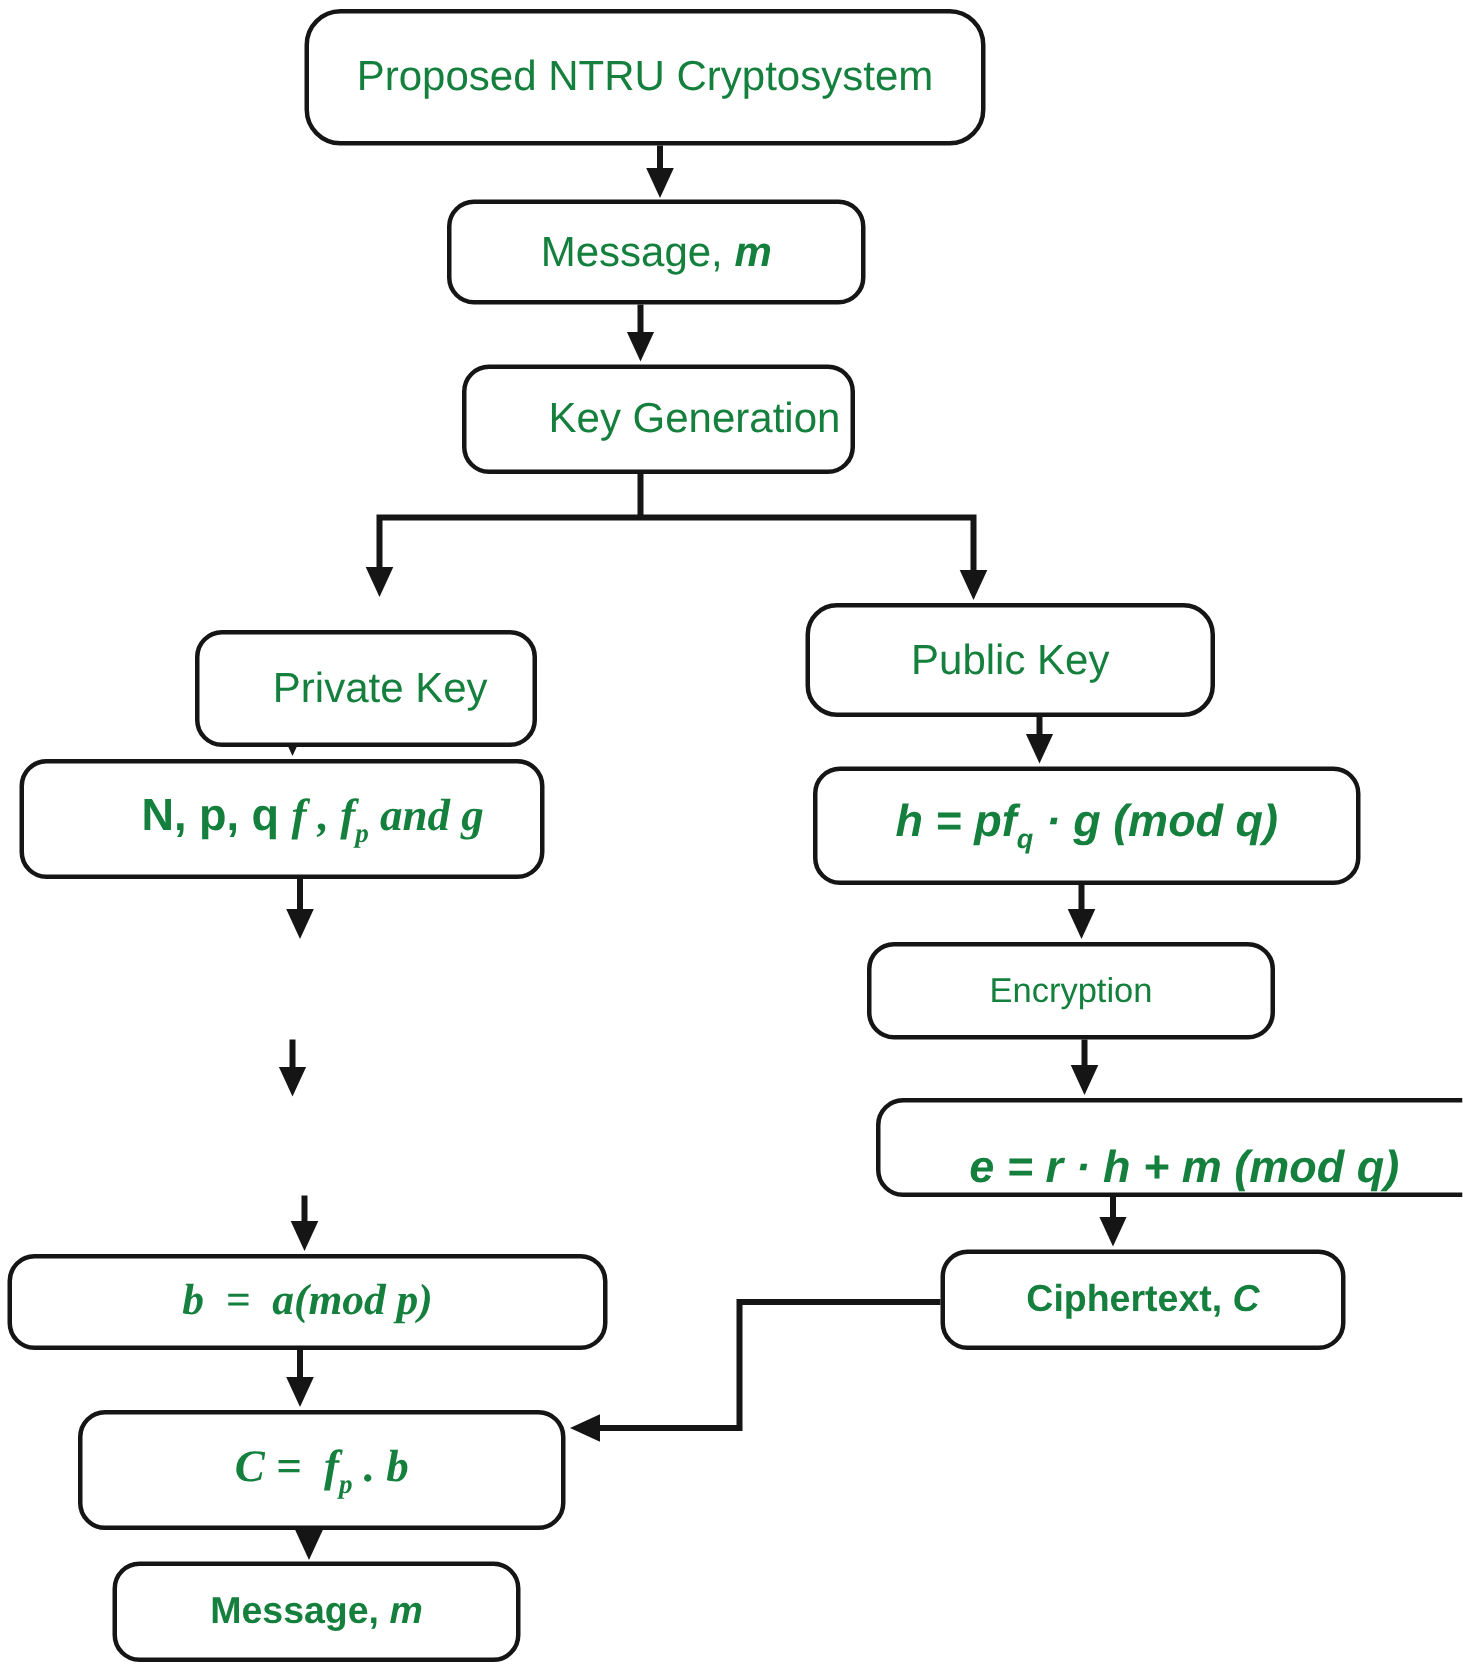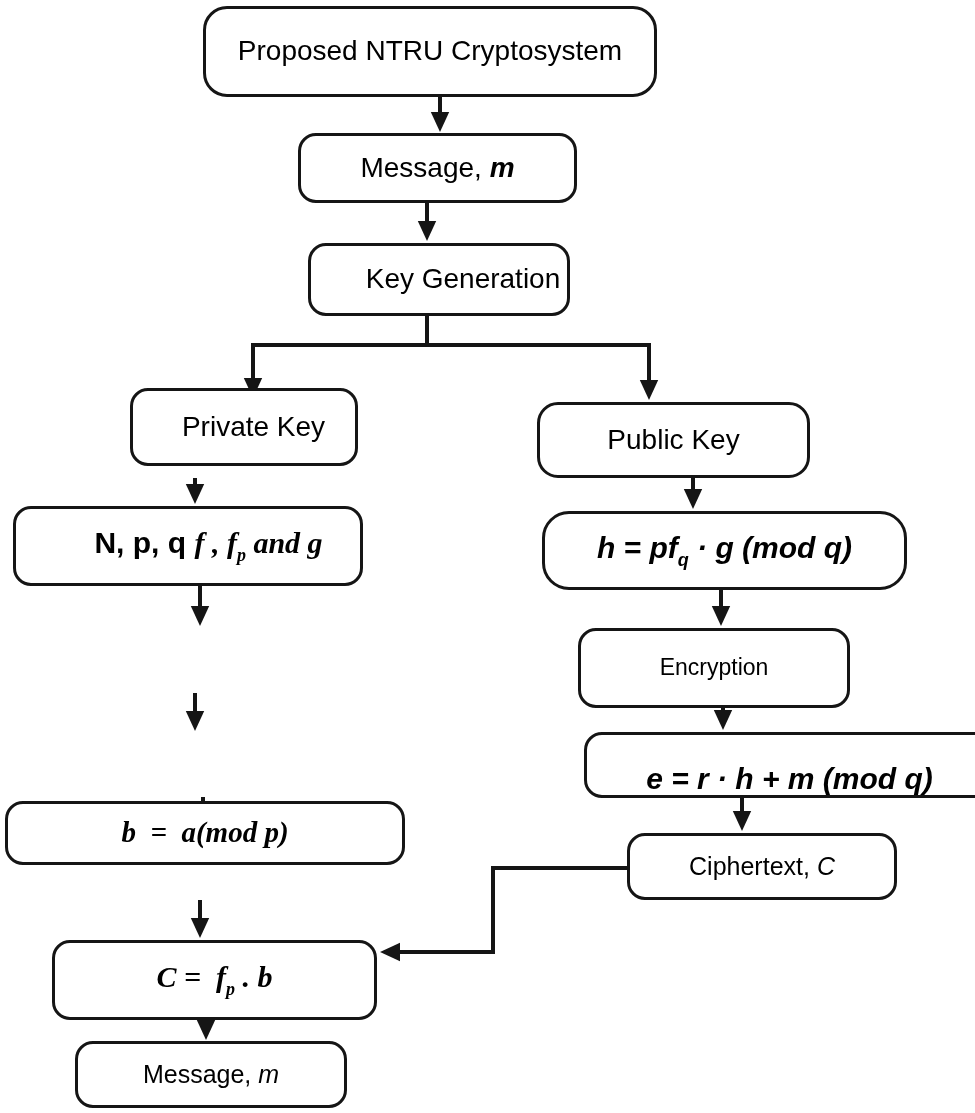--- a/index.html
+++ b/index.html
@@ -2,21 +2,21 @@
 <html><head>
 <meta charset="utf-8">
 <style>
   html, body { margin: 0; padding: 0; background: #ffffff; }
   #canvas {
     position: relative;
     width: 975px;
     height: 1113px;
     background: #ffffff;
     font-family: "Liberation Sans", sans-serif;
-    color: #000000;
+    color: #15803d;
     overflow: hidden;
   }
   #wires {
     position: absolute;
     left: 0; top: 0;
     width: 975px; height: 1113px;
     z-index: 0;
   }
   .node {
     position: absolute;
@@ -27,21 +27,21 @@
     display: flex;
     align-items: center;
     justify-content: center;
     text-align: center;
     z-index: 1;
     line-height: 1.1;
     white-space: nowrap;
   }
   
   .plain   { font-family: "Liberation Sans", sans-serif; font-weight: 400; font-style: normal; }
-  .boldlbl { font-family: "Liberation Sans", sans-serif; font-weight: 400; font-style: normal; }
+  .boldlbl { font-family: "Liberation Sans", sans-serif; font-weight: 700; font-style: normal; }
   .serif-f { font-family: "Liberation Serif", "DejaVu Serif", serif; font-weight: 700; font-style: italic; }
   .sans-f  { font-family: "Liberation Sans", sans-serif; font-weight: 700; font-style: italic; }
   
   .lbl span.bi  { font-weight: 700; font-style: italic; }
   .lbl span.it  { font-style: italic; }
   .lbl span.sb  { font-family: "Liberation Sans", sans-serif; font-style: normal; font-weight: 700; }
   .lbl span.sub { font-size: 0.60em; vertical-align: -0.45em; }
 </style>
 </head>
 <body>
@@ -78,51 +78,51 @@
   </div>
 
   <div class="node" style="left:298px; top:133px; width:279px; height:70px;">
     <span class="lbl plain" style="font-size:28px;"><span>Message, </span><span class="bi">m</span></span>
   </div>
 
   <div class="node" style="left:308px; top:243px; width:262px; height:73px;padding-left:48px;">
     <span class="lbl plain" style="font-size:28px;"><span>Key Generation</span></span>
   </div>
 
-  <div class="node" style="left:130px; top:388px; width:228px; height:78px;padding-left:19px;">
+  <div class="node" style="left:130px; top:420px; width:228px; height:78px;padding-left:19px;">
     <span class="lbl plain" style="font-size:28px;"><span>Private Key</span></span>
   </div>
 
   <div class="node" style="left:13px; top:506px; width:350px; height:80px;">
     <span class="lbl serif-f" style="font-size:30px;margin-left:41px;"><span class="sb">N, p, q </span><span>f , f</span><span class="sub">p</span><span> and g</span></span>
   </div>
 
 
 
-  <div class="node" style="left:5px; top:801px; width:400px; height:64px;">
+  <div class="node" style="left:5px; top:836px; width:400px; height:64px;">
     <span class="lbl serif-f" style="font-size:29px;"><span>b&nbsp; =&nbsp; a(mod p)</span></span>
   </div>
 
   <div class="node" style="left:52px; top:940px; width:325px; height:80px;">
     <span class="lbl serif-f" style="font-size:30px;"><span>C =&nbsp; f</span><span class="sub">p</span><span> . b</span></span>
   </div>
 
   <div class="node" style="left:75px; top:1041px; width:272px; height:67px;">
     <span class="lbl boldlbl" style="font-size:25px;"><span>Message, </span><span class="it">m</span></span>
   </div>
 
   <div class="node" style="left:537px; top:402px; width:273px; height:76px;border-radius:21px;">
     <span class="lbl plain" style="font-size:28px;"><span>Public Key</span></span>
   </div>
 
-  <div class="node" style="left:542px; top:511px; width:365px; height:79px;border-radius:27px;">
+  <div class="node" style="left:542px; top:511px; width:365px; height:79px;">
     <span class="lbl sans-f" style="font-size:30px;"><span>h = pf</span><span class="sub">q</span><span> · g (mod q)</span></span>
   </div>
 
-  <div class="node" style="left:578px; top:628px; width:272px; height:80px;align-items:center;">
+  <div class="node" style="left:578px; top:628px; width:272px; height:65px;align-items:center;">
     <span class="lbl plain" style="font-size:23px;"><span>Encryption</span></span>
   </div>
 
   <div class="node" style="left:584px; top:732px; width:411px; height:66px;align-items:flex-end;">
     <span class="lbl sans-f" style="font-size:30px;"><span>e = r · h + m (mod q)</span></span>
   </div>
 
   <div class="node" style="left:627px; top:833px; width:270px; height:67px;">
     <span class="lbl boldlbl" style="font-size:25px;"><span>Ciphertext, </span><span class="it">C</span></span>
   </div>

